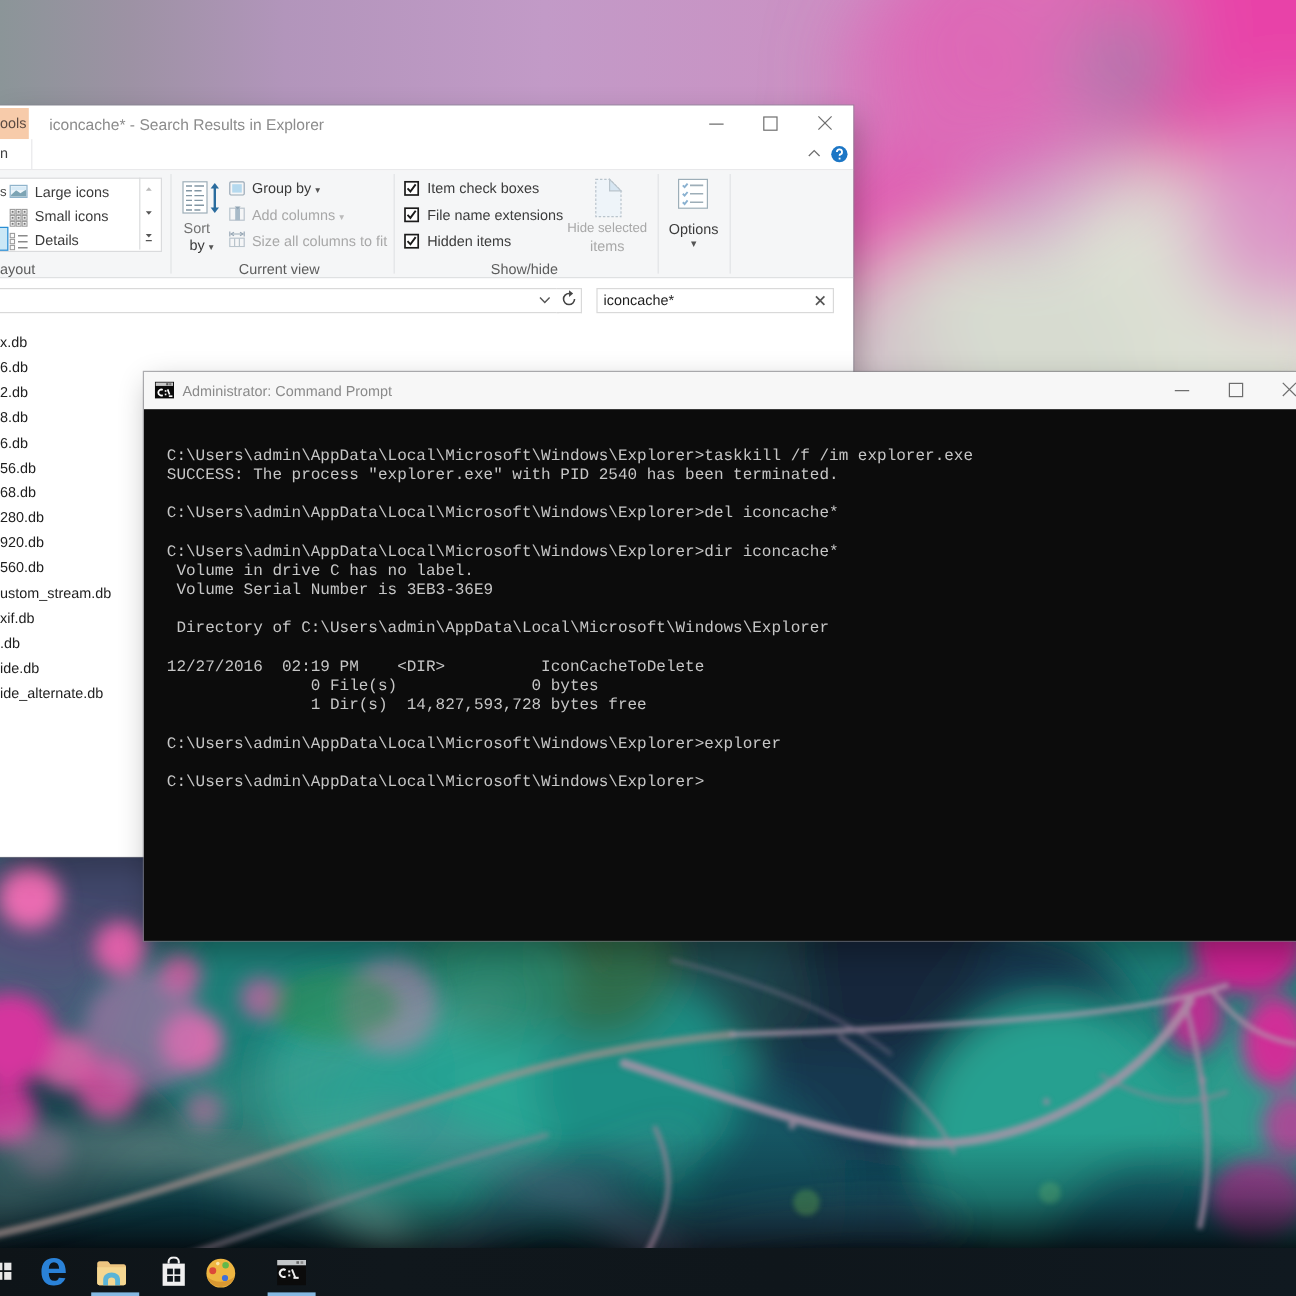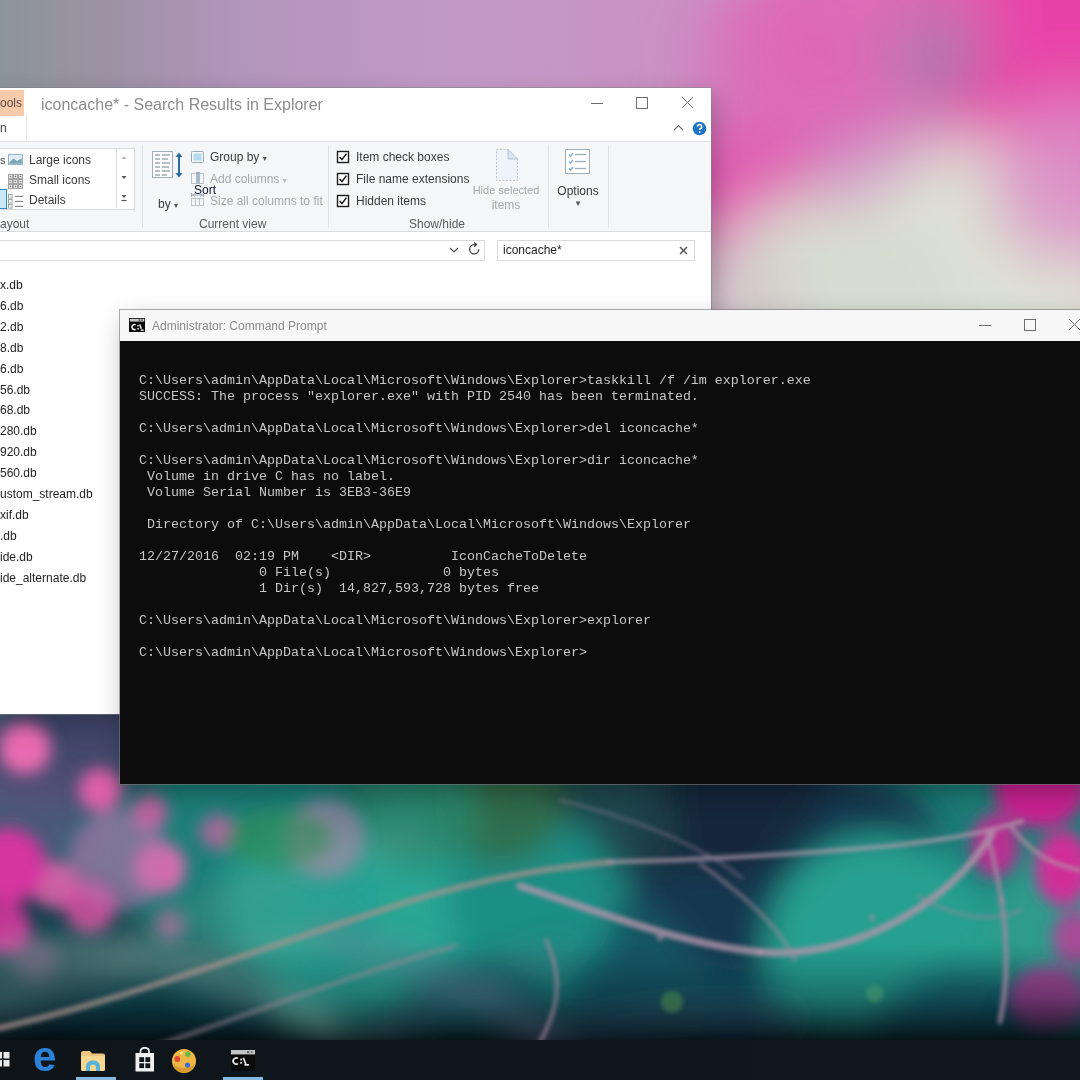--- a/index.html
+++ b/index.html
@@ -137,21 +137,21 @@
     <circle cx="872" cy="918" r="3" fill="#a88aa4" opacity="0.7"></circle>
     <circle cx="1002" cy="900" r="3" fill="#a88aa4" opacity="0.7"></circle>
   </g>
 </svg>
 
 <div class="abs" id="explorer" style="left:0;top:88px;width:711px;height:626px;background:#fff;overflow:hidden;box-shadow:0 0 0 1px rgba(130,130,140,.55), 4px 10px 24px rgba(0,0,0,.25);">
 
   <div class="abs" style="left:0;top:0;width:711px;height:28px;background:#ffffff;"></div>
   <div class="abs" style="left:0;top:2px;width:24px;height:26px;background:#f7cbaa;"></div>
   <div class="abs" style="left:0;top:8px;width:24px;height:14px;font-size:12px;color:#5b4a42;">ools</div>
-  <div class="abs" style="left:41px;top:8px;font-size:16px;color:#8c8c8c;">iconcache* - Search Results in Explorer</div>
+  <div class="abs" style="left:41px;top:8px;font-size:13px;color:#8c8c8c;">iconcache* - Search Results in Explorer</div>
 
   <svg class="abs" width="120" height="20" style="left:580px;top:5px;">
     <g stroke="#6e6e6e" stroke-width="1" fill="none">
       <line x1="11" y1="10.5" x2="23" y2="10.5"></line>
       <rect x="56.5" y="4.5" width="11" height="11"></rect>
       <line x1="102" y1="4" x2="113" y2="15"></line>
       <line x1="113" y1="4" x2="102" y2="15"></line>
     </g>
   </svg>
 
@@ -246,21 +246,21 @@
           <line x1="11" y1="21" x2="19" y2="21"></line>
       <line x1="4" y1="25" x2="9" y2="25"></line>
           <line x1="11" y1="25" x2="16" y2="25"></line>
     </g>
     <g stroke="#2a6c9e" stroke-width="2" fill="#2a6c9e">
       <line x1="28" y1="5" x2="28" y2="25"></line>
       <path d="M 24.5 7 L 28 2.5 L 31.5 7 Z" stroke="none"></path>
       <path d="M 24.5 23 L 31.5 23 L 28 27.5 Z" stroke="none"></path>
     </g>
   </svg>
-  <div class="abs" style="left:152px;top:95px;width:24px;text-align:center;font-size:12px;color:#0f172a;margin-left:41px;">Sort</div>
+  <div class="abs" style="left:152px;top:95px;width:24px;text-align:center;font-size:12px;color:#737373;">Sort</div>
   <div class="abs" style="left:148px;top:109px;width:30px;text-align:right;font-size:12px;color:#3b3b3b;">by <span style="font-size:8px;color:#555;">▾</span></div>
 
   <svg class="abs" width="16" height="14" style="left:190px;top:61.5px;">
     <rect x="1.5" y="1.5" width="12" height="11" fill="none" stroke="#9aa9b6" rx="1"></rect>
     <rect x="3.5" y="3.5" width="8" height="7" fill="#b5d9ee"></rect>
   </svg>
   <div class="abs" style="left:210px;top:62px;font-size:12px;color:#3b3b3b;text-align:center;">Group by <span style="font-size:8px;color:#555;">▾</span></div>
 
   <svg class="abs" width="16" height="14" style="left:190px;top:83px;">
     <rect x="1.5" y="2.5" width="12" height="10" fill="none" stroke="#b9c4cc"></rect>

